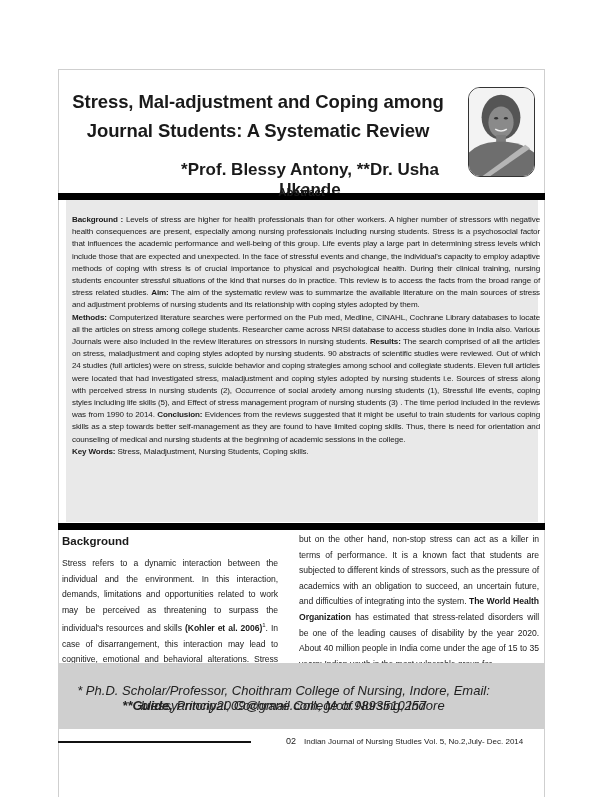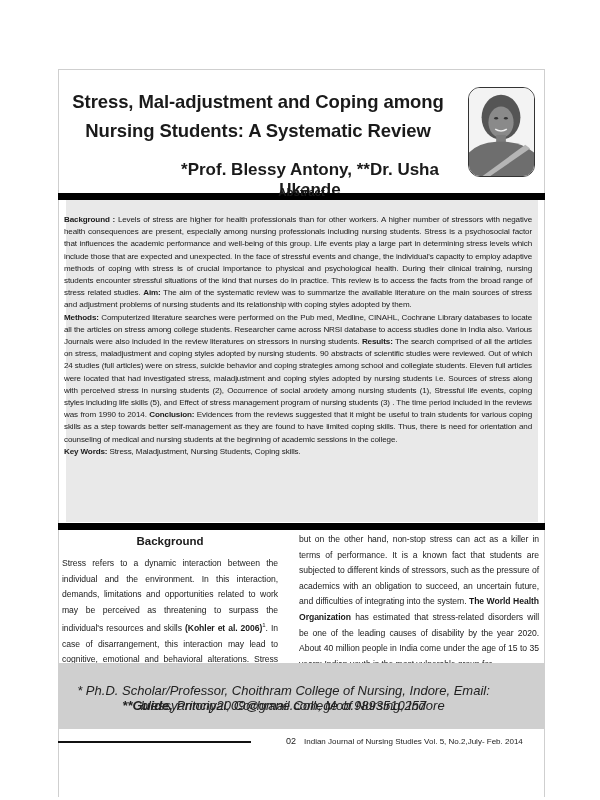--- a/index.html
+++ b/index.html
@@ -17,47 +17,47 @@
            border:1.5px solid #333; border-radius:12px; overflow:hidden;
            background:linear-gradient(180deg,#f2f2f2 0%,#f2f2f2 100%); box-sizing:border-box; }
   .photo svg { width:100%; height:100%; display:block; }
   .black-bar { position:absolute; left:58px; width:487px; height:7px; background:#000; }
   .bar1 { top:193px; }
   .bar2 { top:523px; }
   .abstract-box { position:absolute; left:66px; top:200px; width:472px; height:322px;
                   background:#e9e9e9; }
   .abstract-heading { position:absolute; top:186px; left:58px; width:487px; text-align:center;
                       font-weight:bold; font-size:11.5px; }
-  .abstract-text { position:absolute; left:64px; top:214px; width:468px;
+  .abstract-text { position:absolute; left:72px; top:214px; width:468px;
                    font-size:8.05px; line-height:12.2px; text-align:justify; letter-spacing:-0.12px; }
   .abstract-text b { font-weight:bold; }
   .col { position:absolute; top:535px; width:216px; font-size:8.6px; line-height:15.6px;
          text-align:justify; letter-spacing:-0.05px; }
   .col-right { left:299px; top:532px; width:240px; }
-  .bg-heading { position:absolute; left:62px; top:535px; width:216px; text-align:center;
+  .bg-heading { position:absolute; left:62px; top:535px; width:216px; 
                 font-weight:bold; font-size:11.5px; }
   .col-left-text { position:absolute; left:62px; top:556px; width:216px; font-size:8.6px;
                    line-height:15.6px; text-align:justify; letter-spacing:-0.05px; }
   .footnote-box { position:absolute; left:58px; top:663px; width:487px; height:66px;
                   background:#cfcfcf; }
   .footnote { position:absolute; left:40px; width:487px; text-align:center;
               font-style:italic; font-size:13px; color:#222; }
   .fn1 { top:683px; }
   .fn2 { top:698px; }
   .footer-rule { position:absolute; left:58px; top:741px; width:193px; height:2px; background:#111; }
   .footer-text { position:absolute; left:286px; top:736px; font-size:8px; color:#222; white-space:nowrap; }
   .footer-text .pg { font-size:9px; margin-right:8px; }
 </style>
 </head>
 <body>
 
 <div class="page-frame"></div>
 
 <div class="title l1">Stress, Mal-adjustment and Coping among</div>
-<div class="title l2">Nursing Students: A Systematic Review</div>
+<div class="title l2">Journal Students: A Systematic Review</div>
 <div class="authors">*Prof. Blessy Antony, **Dr. Usha Ukande</div>
 
 <div class="photo">
   <svg viewBox="0 0 67 90" preserveAspectRatio="none">
     <rect x="0" y="0" width="67" height="90" fill="#f3f3f3"></rect>
     <ellipse cx="33" cy="30" rx="20" ry="23" fill="#555"></ellipse>
     <ellipse cx="33" cy="35" rx="13" ry="16" fill="#8a8a8a"></ellipse>
     <ellipse cx="28" cy="31" rx="2" ry="1.3" fill="#333"></ellipse>
     <ellipse cx="38" cy="31" rx="2" ry="1.3" fill="#333"></ellipse>
     <path d="M27 42 Q33 46 39 42" stroke="#eee" stroke-width="1.5" fill="none"></path>
@@ -83,13 +83,13 @@
 </div>
 <div class="col col-right">
   <span>but on the other hand, non-stop stress can act as a killer in terms of performance. It is a known fact that students are subjected to different kinds of stressors, such as the pressure of academics with an obligation to succeed, an uncertain future, and difficulties of integrating into the system. </span><b>The World Health Organization</b><span> has estimated that stress-related disorders will be one of the leading causes of disability by the year 2020.  About 40 million people in India come under the age of 15 to 35 years; Indian youth is the most vulnerable group for</span>
 </div>
 
 <div class="footnote-box"></div>
 <div class="footnote fn1">* Ph.D. Scholar/Professor, Choithram College of Nursing, Indore, Email: blessyantony2009@gmail.com, Mob.9893510257</div>
 <div class="footnote fn2"><b>**Guide,</b><span> Principal, Cochrane College of Nursing, Indore</span></div>
 
 <div class="footer-rule"></div>
-<div class="footer-text"><span class="pg">02</span><span>Indian Journal of Nursing Studies Vol. 5, No.2,July- Feb. 2014</span></div>
+<div class="footer-text"><span class="pg">02</span><span>Indian Journal of Nursing Studies Vol. 5, No.2,July- Dec. 2014</span></div>
 
 </body></html>

